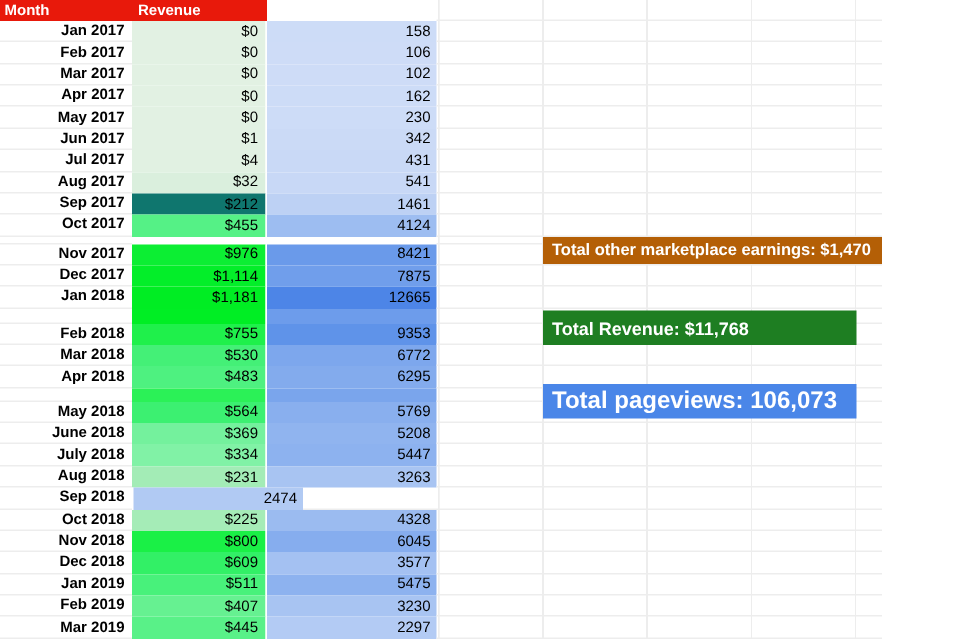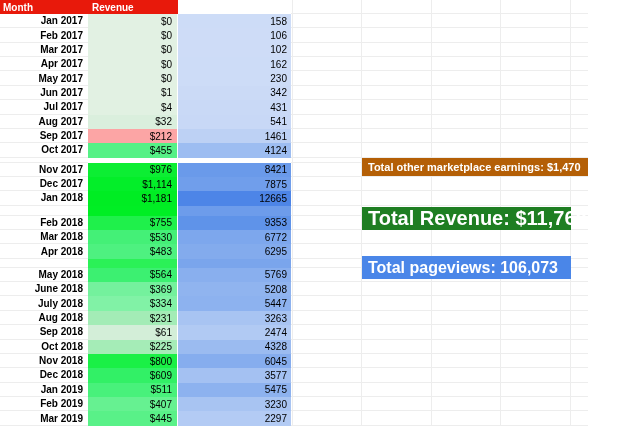--- a/index.html
+++ b/index.html
@@ -34,21 +34,21 @@
     background-image:repeating-linear-gradient(90deg,
       transparent 0px, transparent 68.5px, #ededed 68.5px, #ededed 69.5px);
   }
   
   .callout {
     position:absolute; color:#ffffff; font-weight:bold; white-space:nowrap;
     display:flex; align-items:center; padding-left:6px; box-sizing:border-box;
     z-index:2;
   }
   .callout-orange { left:362px; top:158px; right:0;    height:18px; font-size:11px; }
-  .callout-green  { left:362px; top:207px; width:209px; height:23px; font-size:20px; }
+  .callout-green  { left:362px; top:207px; width:209px; height:23px; font-size:12px; }
   .callout-blue   { left:362px; top:256px; width:209px; height:23px; font-size:16px; }
 </style>
 </head>
 <body>
 
 <div class="sheet">
 
   <div class="row hrow">
     <div class="hc month" style="background: rgb(232, 25, 11);">Month</div>
     <div class="hc revenue" style="background: rgb(232, 25, 11);">Revenue</div>
@@ -108,21 +108,21 @@
       </div>
       <div class="row" style="height: 14.37px;">
         <div class="c month">Aug 2017</div>
         <div class="c revenue" style="background: rgb(218, 239, 221);">$32</div>
         <div class="sep"></div>
         <div class="c pageviews" style="background: rgb(200, 216, 246);">541</div>
         <div class="c rest"></div>
       </div>
       <div class="row" style="height: 14.37px;">
         <div class="c month">Sep 2017</div>
-        <div class="c revenue" style="background: #fca5a5;">$212</div>
+        <div class="c revenue" style="background: #0f766e;">$212</div>
         <div class="sep"></div>
         <div class="c pageviews" style="background: rgb(189, 209, 244);">1461</div>
         <div class="c rest"></div>
       </div>
       <div class="row" style="height: 14.37px;">
         <div class="c month">Oct 2017</div>
         <div class="c revenue" style="background: rgb(85, 241, 134);">$455</div>
         <div class="sep"></div>
         <div class="c pageviews" style="background: rgb(157, 189, 241);">4124</div>
         <div class="c rest"></div>
@@ -213,21 +213,20 @@
       </div>
       <div class="row" style="height: 14.37px;">
         <div class="c month">Aug 2018</div>
         <div class="c revenue" style="background: rgb(163, 236, 182);">$231</div>
         <div class="sep"></div>
         <div class="c pageviews" style="background: rgb(168, 196, 242);">3263</div>
         <div class="c rest"></div>
       </div>
       <div class="row" style="height: 14.37px;">
         <div class="c month">Sep 2018</div>
-        <div class="c revenue" style="background: rgb(211, 238, 216);">$61</div>
         <div class="sep"></div>
         <div class="c pageviews" style="background: rgb(177, 202, 243);">2474</div>
         <div class="c rest"></div>
       </div>
       <div class="row" style="height: 14.37px;">
         <div class="c month">Oct 2018</div>
         <div class="c revenue" style="background: rgb(165, 236, 183);">$225</div>
         <div class="sep"></div>
         <div class="c pageviews" style="background: rgb(155, 187, 240);">4328</div>
         <div class="c rest"></div>

